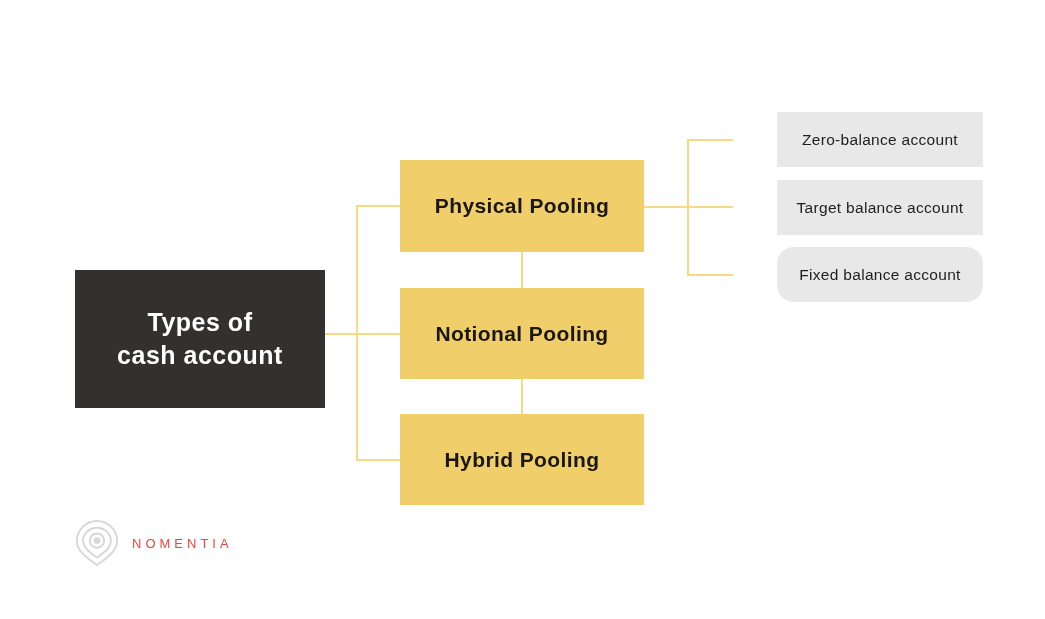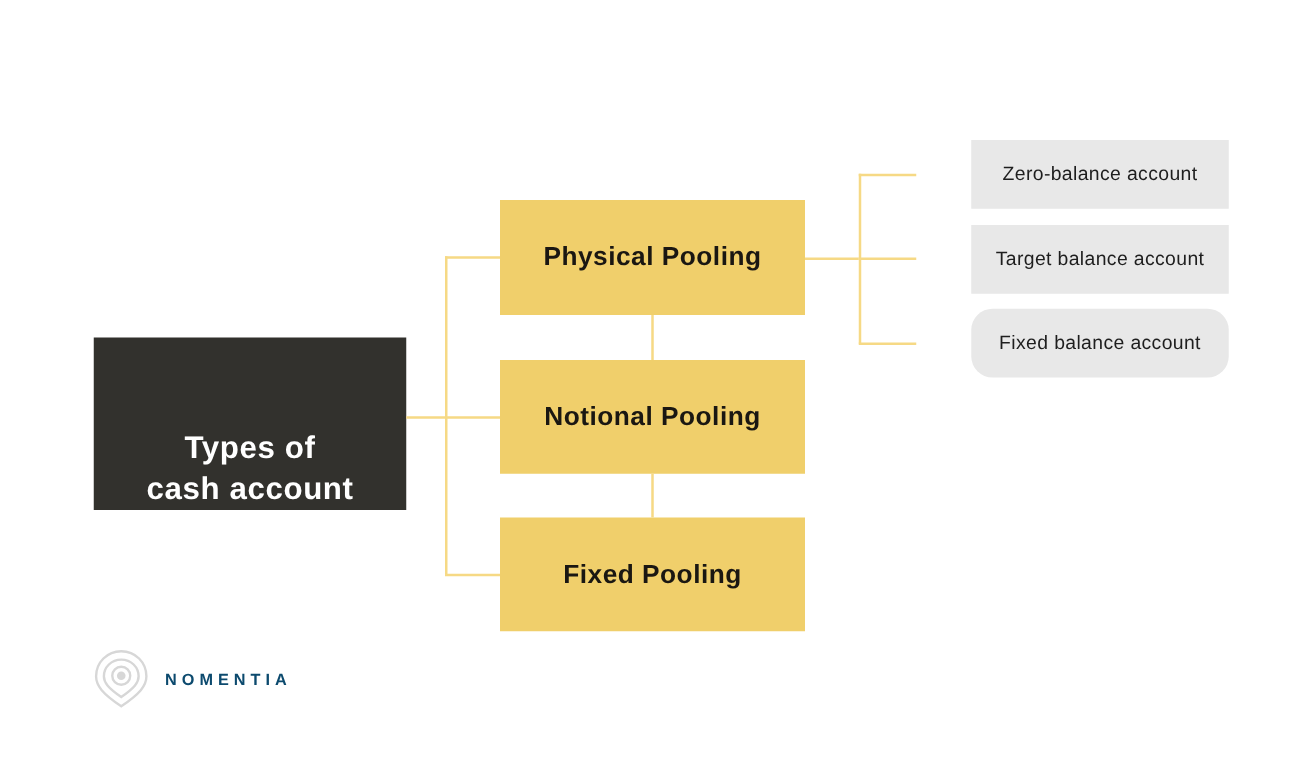--- a/index.html
+++ b/index.html
@@ -29,21 +29,20 @@
     left: 75px;
     top: 270px;
     width: 250px;
     height: 138px;
     background: #32312D;
     color: #FFFFFF;
     font-size: 25px;
     font-weight: 700;
     line-height: 33px;
     letter-spacing: 0.5px;
-    justify-content: flex-end;
   }
   .branch {
     left: 400px;
     width: 244px;
     height: 92px;
     background: #F0CF6B;
     color: #1A1712;
     font-size: 21px;
     font-weight: 700;
     letter-spacing: 0.4px;
@@ -92,44 +91,44 @@
     left: 74px;
     top: 519px;
     display: flex;
     align-items: center;
     gap: 12px;
     color: #D7D7D7;
   }
   .brand svg { display: block; }
   .brand-name {
     font-size: 13px;
-    font-weight: 700;
+    font-weight: 400;
     letter-spacing: 4px;
-    color: #0c4a6e;
+    color: #ef4444;
     text-align: center;
   }
 </style>
 </head>
 <body>
 
 <div class="canvas">
 
   <div class="node root">
     <div>Types of</div>
     <div>cash account</div>
   </div>
 
   <div class="node branch branch-2">
     <span>Notional Pooling</span>
   </div>
   <div class="node branch branch-1">
     <span>Physical Pooling</span>
   </div>
   <div class="node branch branch-3">
-    <span>Fixed Pooling</span>
+    <span>Hybrid Pooling</span>
   </div>
 
   <div class="node leaf leaf-1">
     <span>Zero-balance account</span>
   </div>
   <div class="node leaf leaf-2">
     <span>Target balance account</span>
   </div>
   <div class="node leaf leaf-3">
     <span>Fixed balance account</span>

